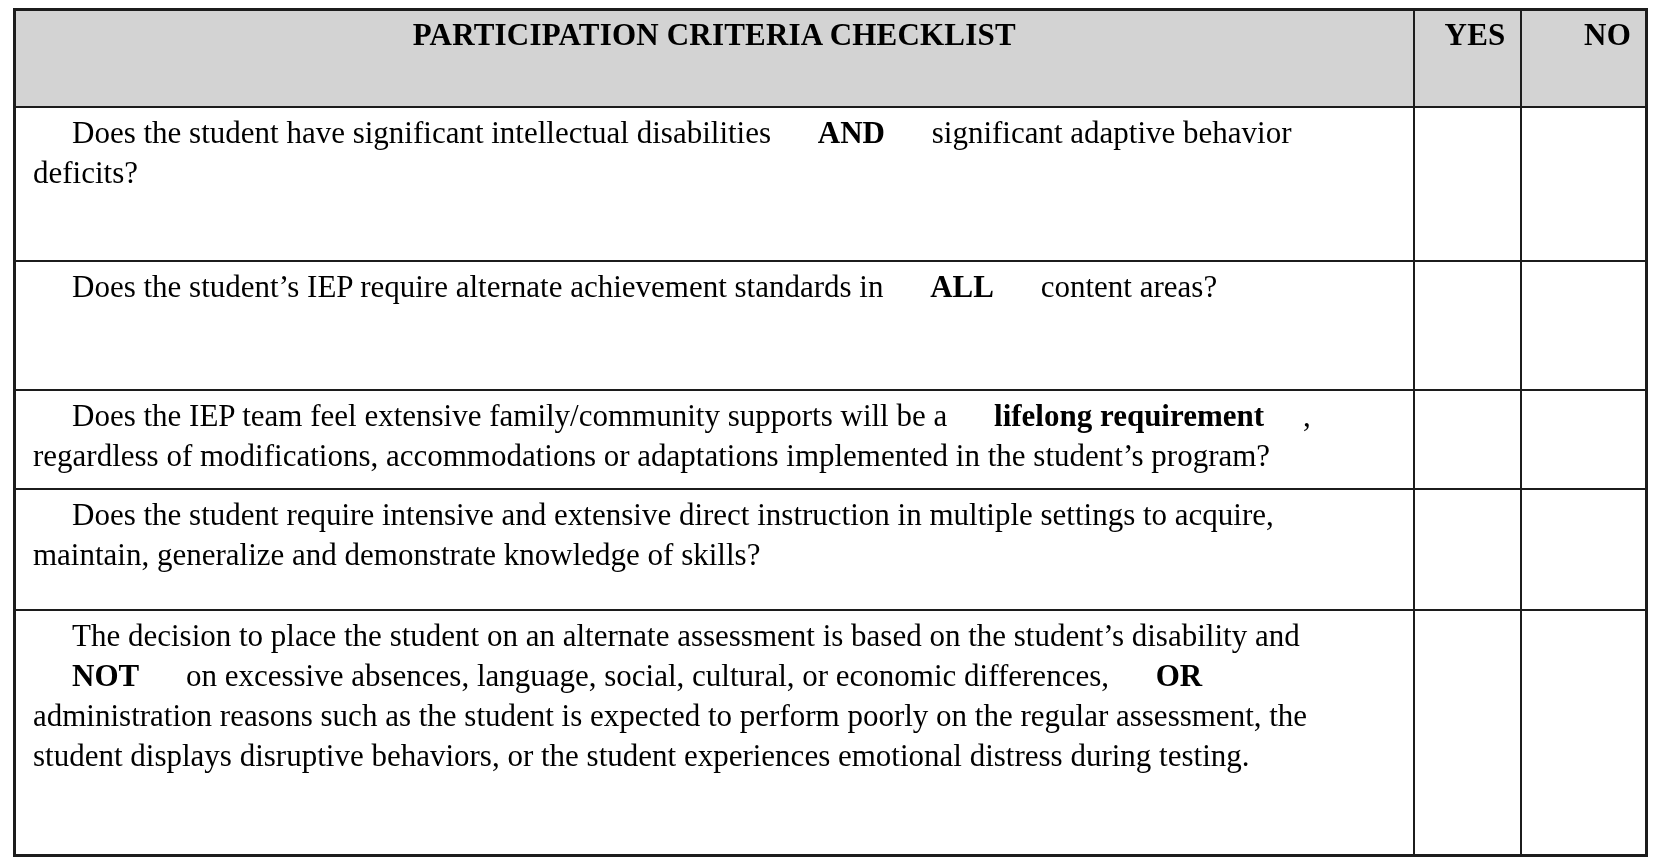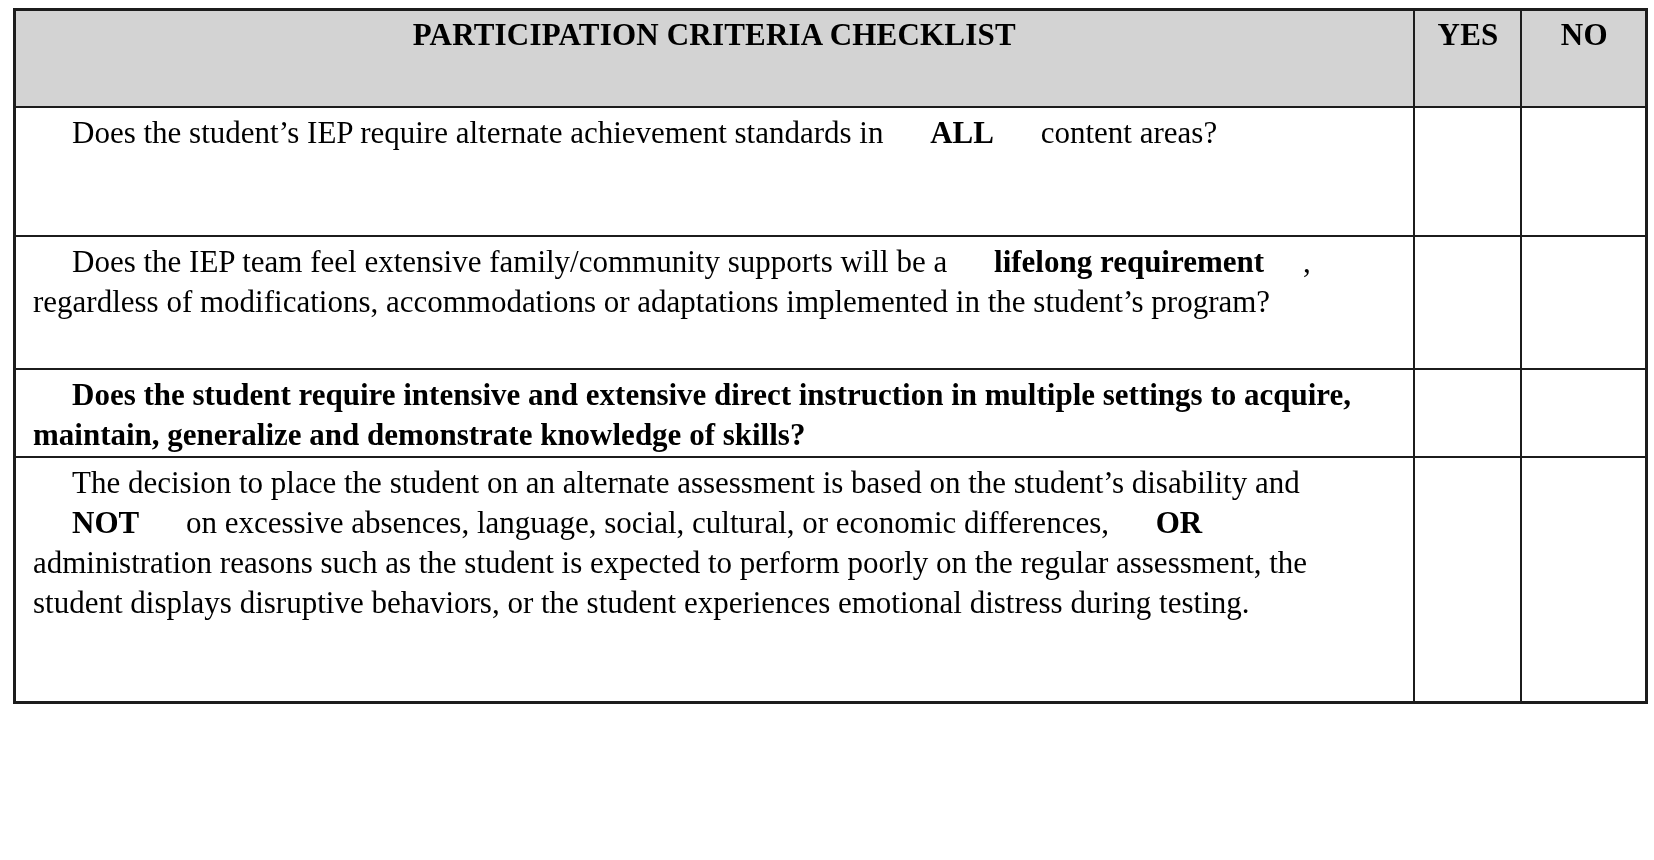--- a/index.html
+++ b/index.html
@@ -32,21 +32,21 @@
   }
   thead tr { height: 97px; }
   th {
     background: var(--header-bg);
     font-size: 31px;
     font-weight: bold;
     padding: 6px 14px 0 14px;
     letter-spacing: 0.2px;
   }
   th.title-cell { text-align: center; }
-  th.yesno-cell { text-align: center; padding-left: 16px; }
+  th.yesno-cell { text-align: right; padding-left: 16px; }
   td.question-cell {
     font-size: 31px;
     line-height: 40px;
     padding: 5px 18px 0 17px;
     background: #ffffff;
   }
   td.answer-cell {
     background: #ffffff;
     font-size: 31px;
   }
@@ -62,31 +62,36 @@
     <col style="width:126px">
   </colgroup>
   <thead>
     <tr>
       <th class="title-cell">PARTICIPATION CRITERIA CHECKLIST</th>
       <th class="yesno-cell">YES</th>
       <th class="yesno-cell">NO</th>
     </tr>
   </thead>
   <tbody id="criteria-rows">
+      <tr style="height: 154px;">
+        <td class="question-cell"><span>Does the student have significant intellectual disabilities </span><span class="bold-seg">AND</span><span> significant adaptive behavior deficits?</span></td>
+        <td class="answer-cell"></td>
+        <td class="answer-cell"></td>
+      </tr>
       <tr style="height: 129px;">
         <td class="question-cell"><span>Does the student’s IEP require alternate achievement standards in </span><span class="bold-seg">ALL</span><span> content areas?</span></td>
         <td class="answer-cell"></td>
         <td class="answer-cell"></td>
       </tr>
-      <tr style="height: 133px;">
+      <tr style="height: 99px;">
         <td class="question-cell"><span>Does the IEP team feel extensive family/community supports will be a </span><span class="bold-seg">lifelong requirement</span><span>, regardless of modifications, accommodations or adaptations implemented in the student’s program?</span></td>
         <td class="answer-cell"></td>
         <td class="answer-cell"></td>
       </tr>
-      <tr style="height: 88px; font-weight: bold;">
+      <tr style="height: 121px;">
         <td class="question-cell"><span>Does the student require intensive and extensive direct instruction in multiple settings to acquire, maintain, generalize and demonstrate knowledge of skills?</span></td>
         <td class="answer-cell"></td>
         <td class="answer-cell"></td>
       </tr>
       <tr style="height: 246px;">
         <td class="question-cell"><span>The decision to place the student on an alternate assessment is based on the student’s disability and </span><span class="bold-seg">NOT</span><span> on excessive absences, language, social, cultural, or economic differences, </span><span class="bold-seg">OR</span><span> administration reasons such as the student is expected to perform poorly on the regular assessment, the student displays disruptive behaviors, or the student experiences emotional distress during testing.</span></td>
         <td class="answer-cell"></td>
         <td class="answer-cell"></td>
       </tr>
     </tbody>

